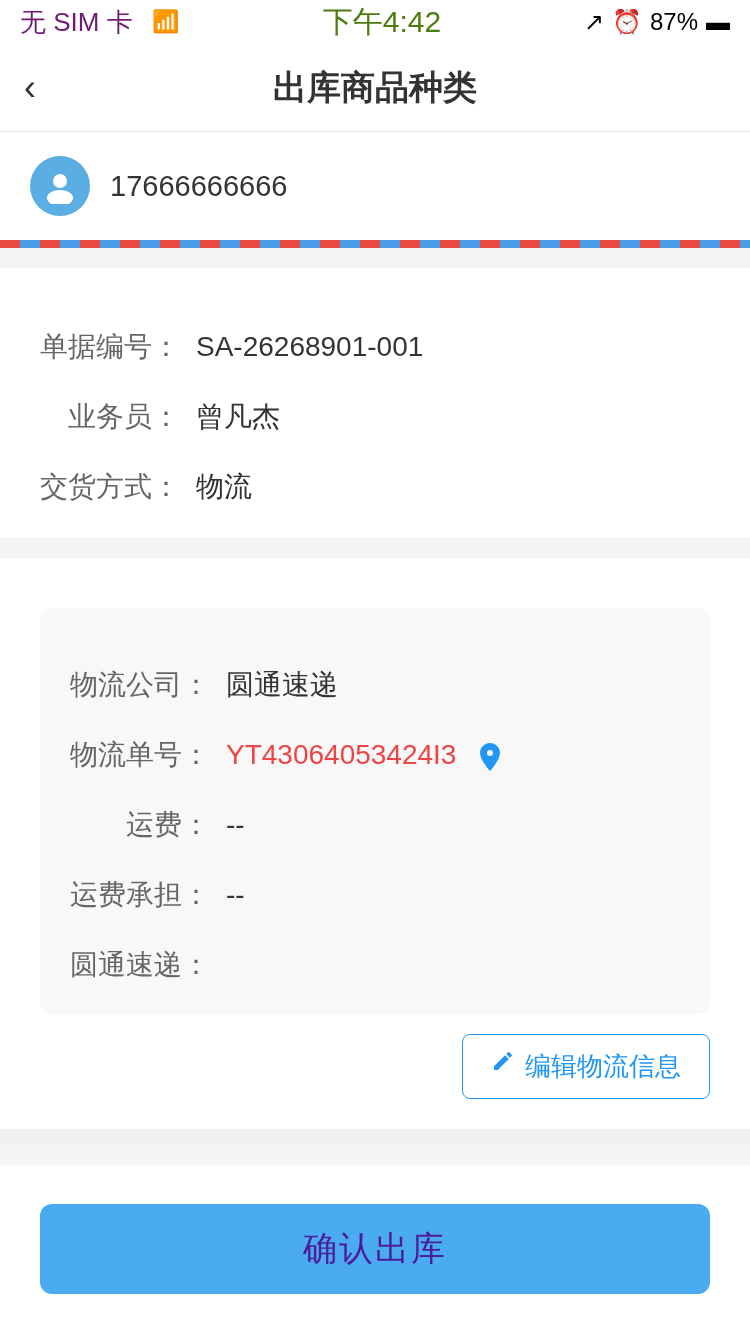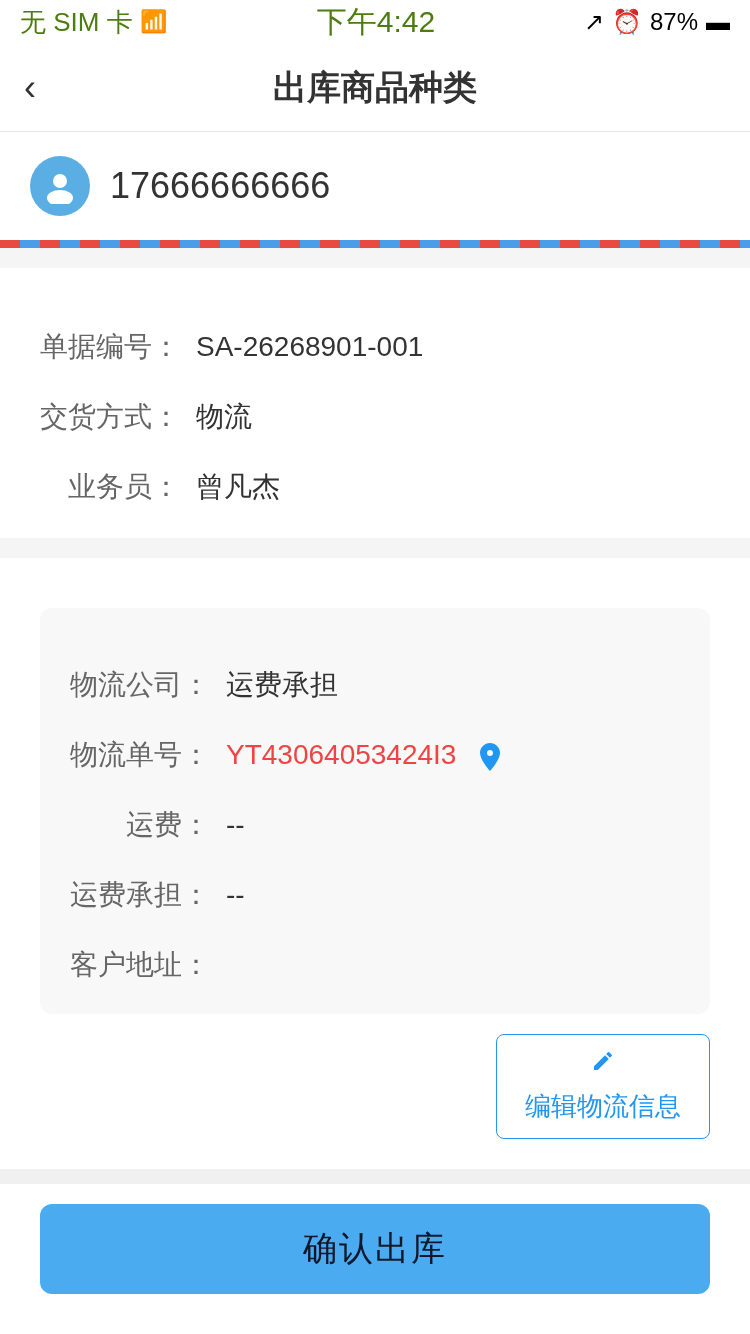--- a/index.html
+++ b/index.html
@@ -18,23 +18,23 @@
       background: #fff;
       display: flex;
       align-items: center;
       justify-content: space-between;
       padding: 0 20px;
       font-size: 28px;
     }
     .status-left {
       display: flex;
       align-items: center;
-      gap: 8px;
+      gap: 20px;
       font-size: 26px;
-      color: #4d7c0f;
+      color: #701a75;
     }
     .status-center {
       font-size: 30px;
       font-weight: 400;
       color: #4d7c0f;
     }
     .status-right {
       display: flex;
       align-items: center;
       gap: 8px;
@@ -91,21 +91,21 @@
       height: 60px;
       border-radius: 50%;
       background: #5BAEE4;
       display: flex;
       align-items: center;
       justify-content: center;
       color: #fff;
       font-size: 32px;
     }
     .user-phone {
-      font-size: 36px;
+      font-size: 29px;
       color: #333;
       font-weight: 500;
     }
 
     
     .section {
       background: #fff;
       margin-top: 20px;
       padding: 30px 40px;
     }
@@ -162,24 +162,23 @@
       margin-top: 20px;
     }
     .btn-outline {
       border: 1.5px solid #2196F3;
       color: #2196F3;
       background: #fff;
       border-radius: 8px;
       padding: 14px 28px;
       font-size: 26px;
       display: flex;
-      align-items: center;
+      align-items: flex-start;
       gap: 10px;
       cursor: pointer;
-      flex-direction: column;
     }
     .btn-icon {
       font-size: 24px;
     }
 
     
     .section-divider {
       height: 16px;
       background: #f0f0f0;
     }
@@ -200,21 +199,21 @@
       width: 750px;
       background: #fff;
       padding: 20px 40px 40px;
     }
     .confirm-btn {
       width: 100%;
       height: 90px;
       background: #4AABF0;
       border: none;
       border-radius: 12px;
-      color: #0f172a;
+      color: #4c1d95;
       font-size: 34px;
       font-weight: 500;
       cursor: pointer;
       letter-spacing: 2px;
     }
 
     
     .main-content {
       padding-bottom: 160px;
     }
@@ -256,34 +255,34 @@
   </div>
 
   <div class="dashed-divider"></div>
 
   <div class="section">
     <div class="info-row">
       <span class="info-label">单据编号：</span>
       <span class="info-value">SA-26268901-001</span>
     </div>
     <div class="info-row">
+      <span class="info-label">业务员：</span>
+      <span class="info-value">曾凡杰</span>
+    </div>
+    <div class="info-row">
       <span class="info-label">交货方式：</span>
       <span class="info-value">物流</span>
     </div>
-    <div class="info-row">
-      <span class="info-label">业务员：</span>
-      <span class="info-value">曾凡杰</span>
-    </div>
   </div>
 
   <div class="section">
     <div class="logistics-card">
       <div class="info-row">
         <span class="info-label">物流公司：</span>
-        <span class="info-value">运费承担</span>
+        <span class="info-value">圆通速递</span>
       </div>
       <div class="info-row">
         <span class="info-label">物流单号：</span>
         <span class="info-value blue">
           <span>YT43064053424I3</span>
           <span class="location-icon">
             <svg class="location-pin" viewBox="0 0 32 32" fill="#2196F3" xmlns="http://www.w3.org/2000/svg">
               <path d="M16 2C10.477 2 6 6.477 6 12c0 7 10 18 10 18s10-11 10-18c0-5.523-4.477-10-10-10zm0 13a3 3 0 110-6 3 3 0 010 6z"></path>
             </svg>
           </span>
@@ -291,21 +290,21 @@
       </div>
       <div class="info-row">
         <span class="info-label">运费：</span>
         <span class="info-value">--</span>
       </div>
       <div class="info-row">
         <span class="info-label">运费承担：</span>
         <span class="info-value">--</span>
       </div>
       <div class="info-row">
-        <span class="info-label">客户地址：</span>
+        <span class="info-label">圆通速递：</span>
       </div>
     </div>
 
     <div class="edit-logistics-btn">
       <button class="btn-outline">
         <span class="btn-icon">
           <svg width="24" height="24" viewBox="0 0 24 24" fill="#2196F3">
             <path d="M3 17.25V21h3.75L17.81 9.94l-3.75-3.75L3 17.25zM20.71 7.04a1 1 0 000-1.41l-2.34-2.34a1 1 0 00-1.41 0l-1.83 1.83 3.75 3.75 1.83-1.83z"></path>
           </svg>
         </span>

